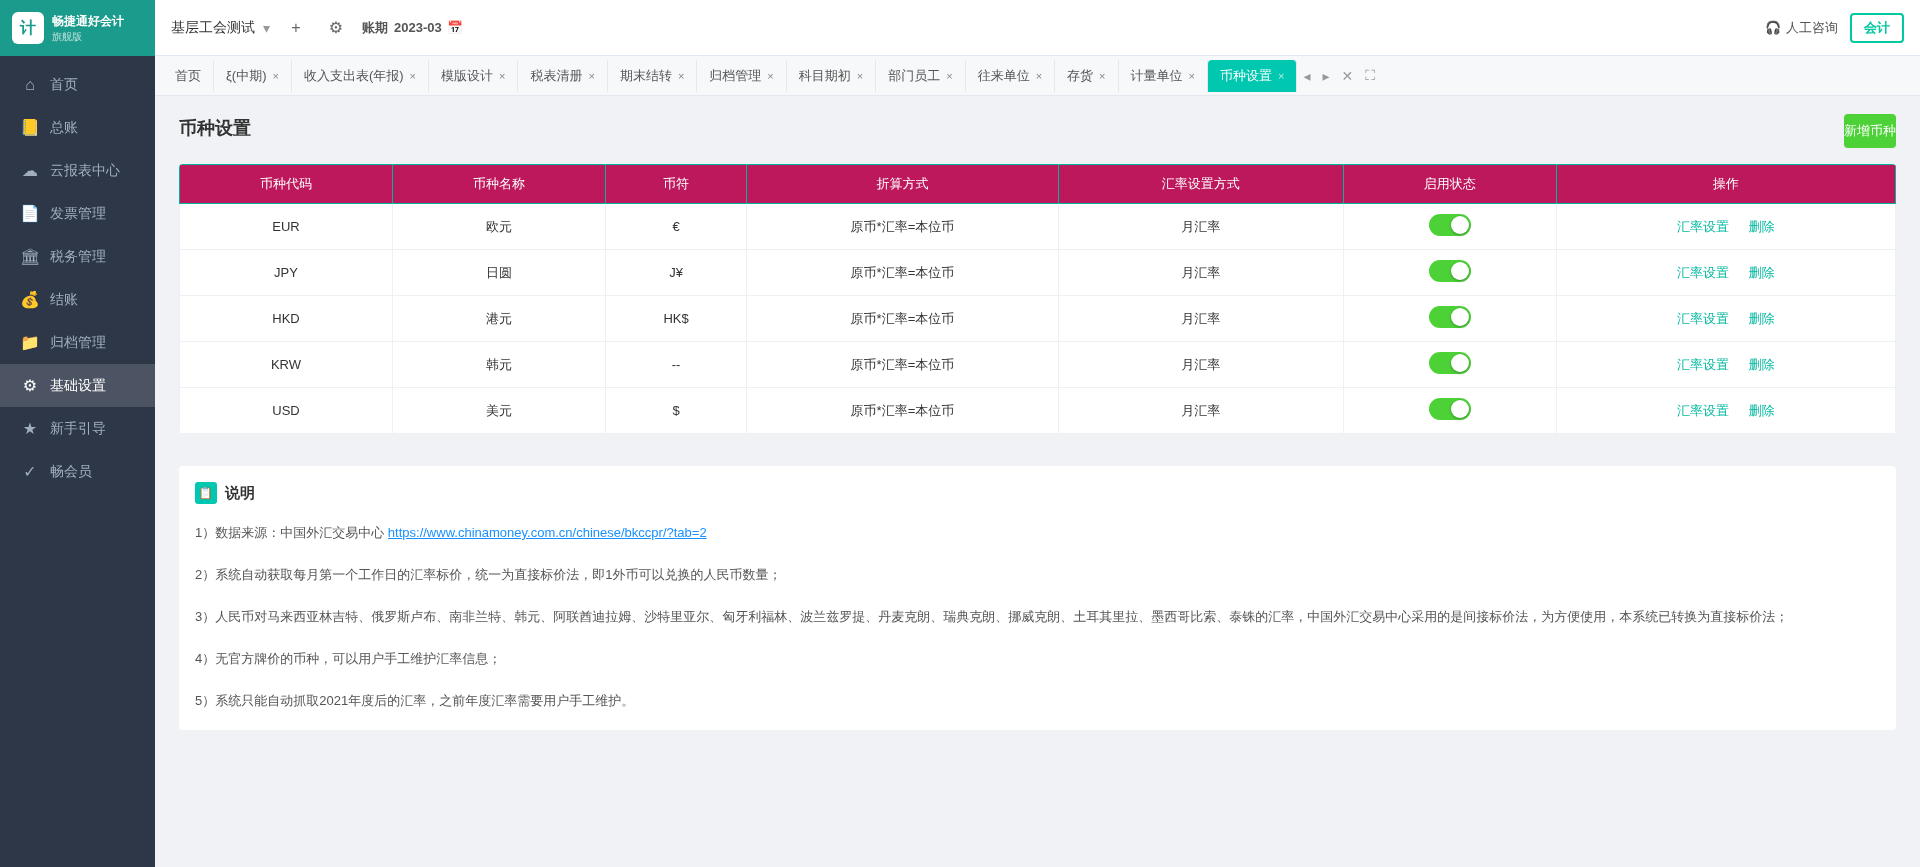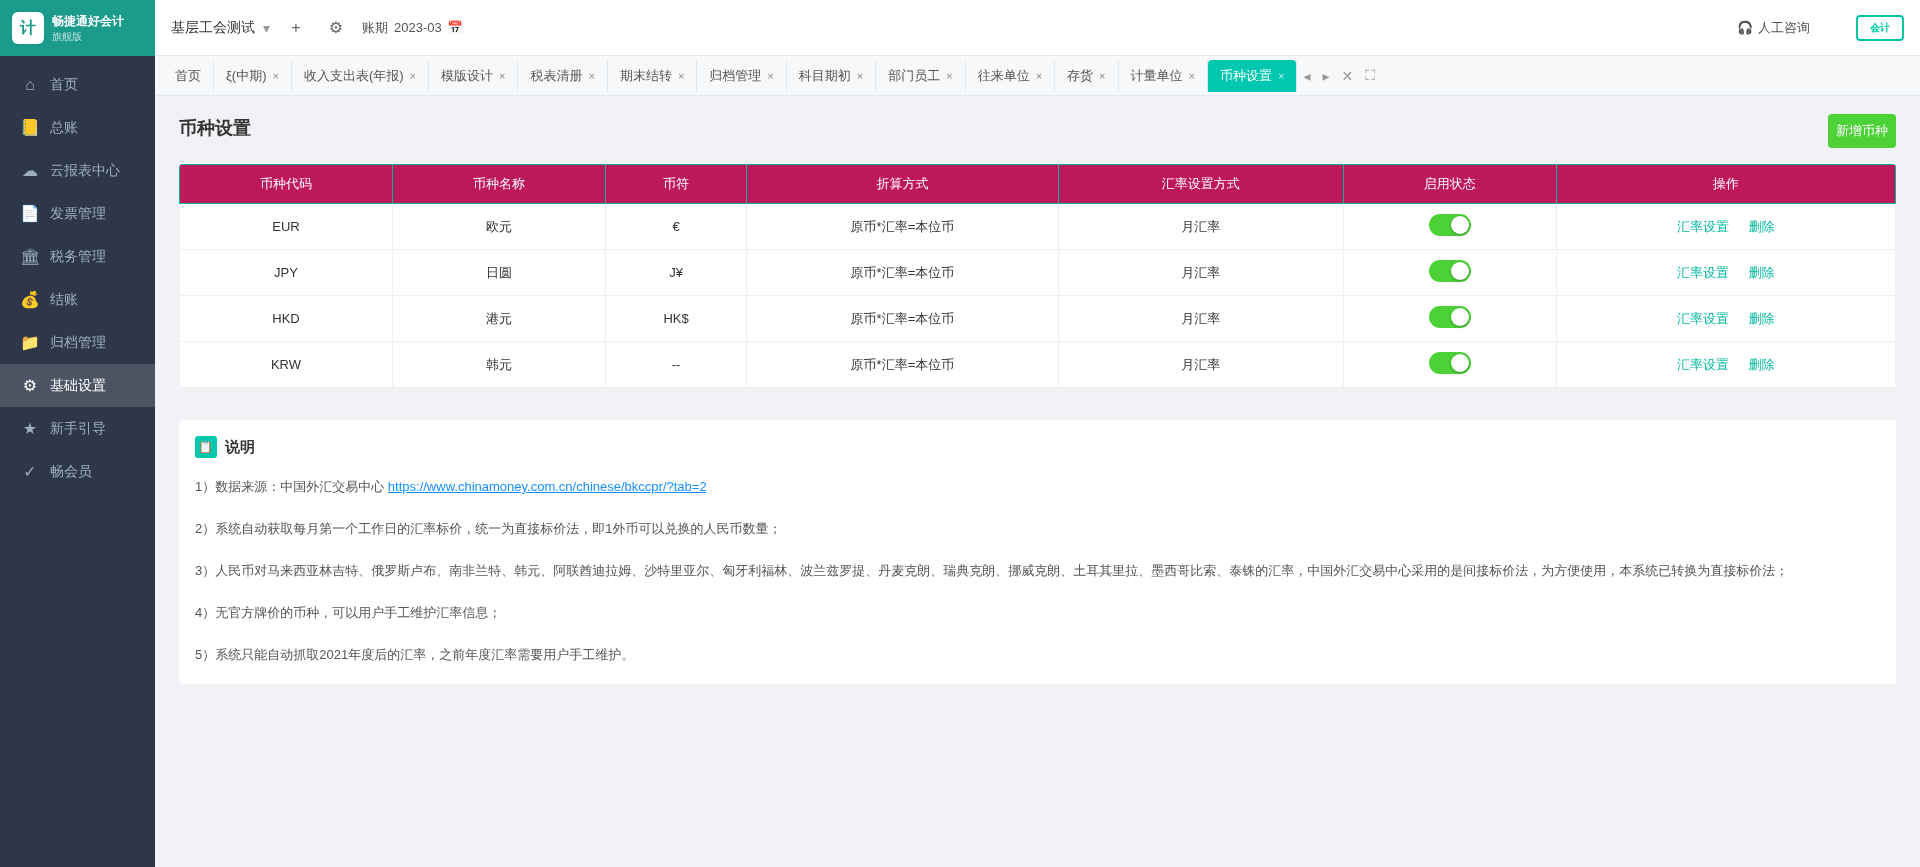--- a/index.html
+++ b/index.html
@@ -15,40 +15,40 @@
     .sidebar-item .nav-icon { font-size: 16px; width: 20px; text-align: center; }
     .sidebar-footer { padding: 12px 20px; color: #a0aec0; font-size: 13px; cursor: pointer; display: flex; align-items: center; gap: 6px; border-top: 1px solid rgba(255,255,255,0.1); }
 
     
     .main { flex: 1; display: flex; flex-direction: column; height: 867px; overflow: hidden; }
 
     
     .topbar { height: 56px; background: white; display: flex; align-items: center; padding: 0 16px; border-bottom: 1px solid #e2e8f0; gap: 12px; flex-shrink: 0; }
     .topbar-workspace { display: flex; align-items: center; gap: 8px; font-size: 14px; color: #333; }
     .topbar-icon-btn { width: 28px; height: 28px; display: flex; align-items: center; justify-content: center; cursor: pointer; color: #666; font-size: 16px; }
-    .topbar-period { display: flex; align-items: center; gap: 6px; font-size: 13px; color: #555; }
+    .topbar-period { display: flex; align-items: center; gap: 6px; font-size: 13px; color: #555; font-weight: bold; }
     .topbar-right { margin-left: auto; display: flex; align-items: center; gap: 12px; }
     .topbar-service { display: flex; align-items: center; gap: 4px; color: #555; font-size: 13px; cursor: pointer; }
-    .topbar-account-btn { border: 2px solid #00c8a0; color: #00c8a0; padding: 4px 12px; border-radius: 4px; font-size: 10px; font-weight: bold; cursor: pointer; background: white; margin-left: 34px; }
+    .topbar-account-btn { border: 2px solid #00c8a0; color: #00c8a0; padding: 4px 12px; border-radius: 4px; font-size: 13px; font-weight: bold; cursor: pointer; background: white; }
 
     
     .tabbar { height: 40px; background: #f7f8fa; border-bottom: 1px solid #e2e8f0; display: flex; align-items: center; padding: 0 8px; flex-shrink: 0; overflow: hidden; }
     .tab { display: flex; align-items: center; gap: 4px; padding: 0 12px; height: 32px; font-size: 13px; color: #555; cursor: pointer; white-space: nowrap; border-right: 1px solid #e2e8f0; }
     .tab.active { background: #00c8b0; color: white; border-radius: 4px 4px 0 0; }
     .tab-close { font-size: 11px; opacity: 0.7; margin-left: 2px; }
     .tab-nav-btn { padding: 0 6px; color: #999; cursor: pointer; font-size: 14px; }
     .tab-close-all { padding: 0 6px; color: #999; cursor: pointer; font-size: 14px; }
     .tab-expand { padding: 0 6px; color: #999; cursor: pointer; font-size: 14px; }
 
     
     .content { flex: 1; overflow-y: auto; padding: 20px 24px; background: #f0f2f5; }
     .page-title { font-size: 18px; font-weight: bold; color: #333; margin-bottom: 16px; }
 
     
-    .btn-new { background: #4cd137; color: white; border: none; padding: 8px 8px; border-radius: 4px; font-size: 13px; cursor: pointer; float: right; margin-bottom: 16px; margin-top: -42px; }
+    .btn-new { background: #4cd137; color: white; border: none; padding: 8px 0; border-radius: 4px; font-size: 13px; cursor: pointer; float: right; margin-bottom: 16px; margin-top: -42px; }
 
     
     .data-table { width: 100%; border-collapse: collapse; background: white; border-radius: 4px; overflow: hidden; }
     .data-table thead tr { background: #be185d; color: white; }
     .data-table thead th { padding: 10px 12px; text-align: center; font-weight: normal; font-size: 13px; border: 1px solid #00b5a0; }
     .data-table tbody tr { border-bottom: 1px solid #e8ecf0; }
     .data-table tbody td { padding: 10px 4px; text-align: center; font-size: 13px; color: #333; border: 1px solid #eef0f2; }
     .action-link { color: #00b8a0; cursor: pointer; margin: 0 8px; text-decoration: none; }
 
     
@@ -285,20 +285,38 @@
         <div class="toggle-track" style="background:#4cd137">
           <div class="toggle-thumb"></div>
         </div>
       </div>
     </td>
     <td>
       <a class="action-link">汇率设置</a>
       <a class="action-link">删除</a>
     </td>
   </tr>
+          <tr>
+    <td>USD</td>
+    <td>美元</td>
+    <td>$</td>
+    <td>原币*汇率=本位币</td>
+    <td>月汇率</td>
+    <td>
+      <div class="toggle">
+        <div class="toggle-track" style="background:#4cd137">
+          <div class="toggle-thumb"></div>
+        </div>
+      </div>
+    </td>
+    <td>
+      <a class="action-link">汇率设置</a>
+      <a class="action-link">删除</a>
+    </td>
+  </tr>
         </tbody>
     </table>
 
     <div class="notice-section">
       <div class="notice-title">
         <div class="notice-icon">📋</div>
         <span>说明</span>
       </div>
       <ul class="notice-list">
         <li>

